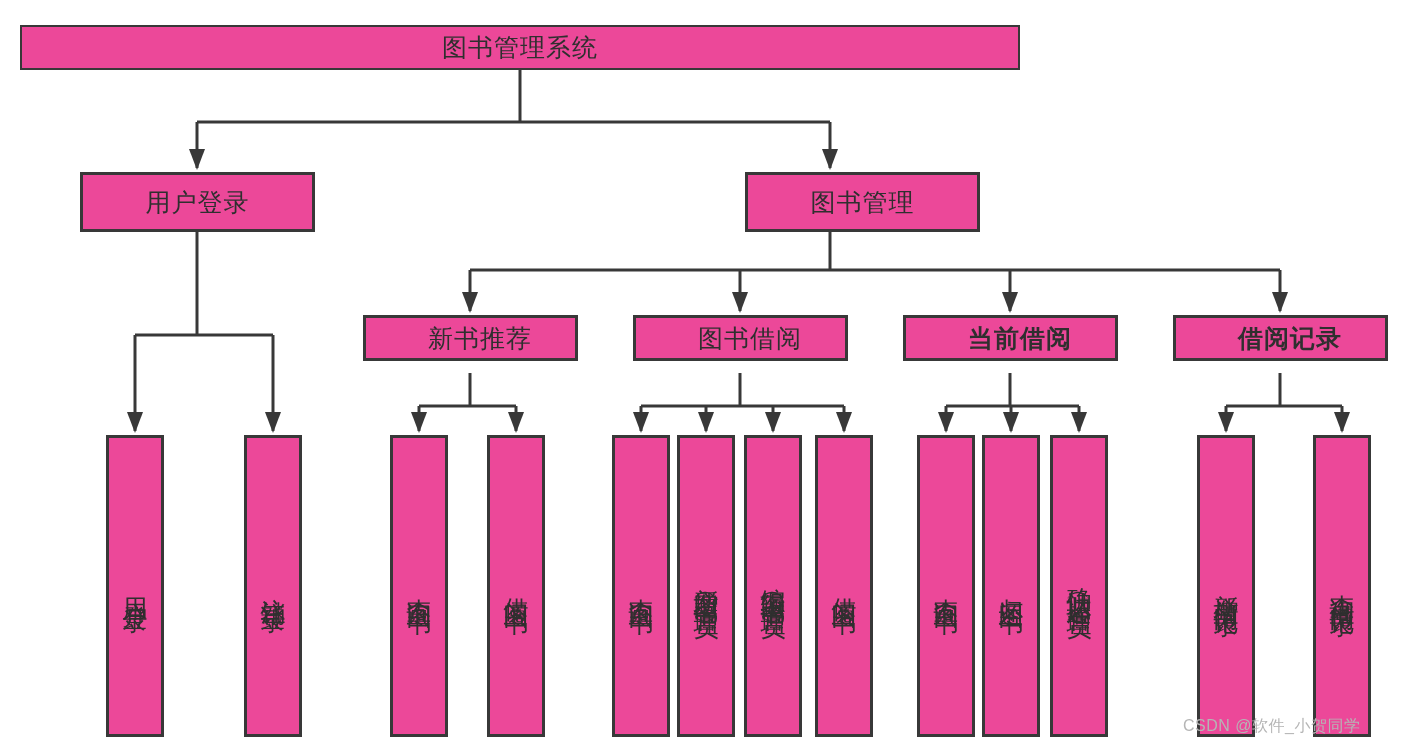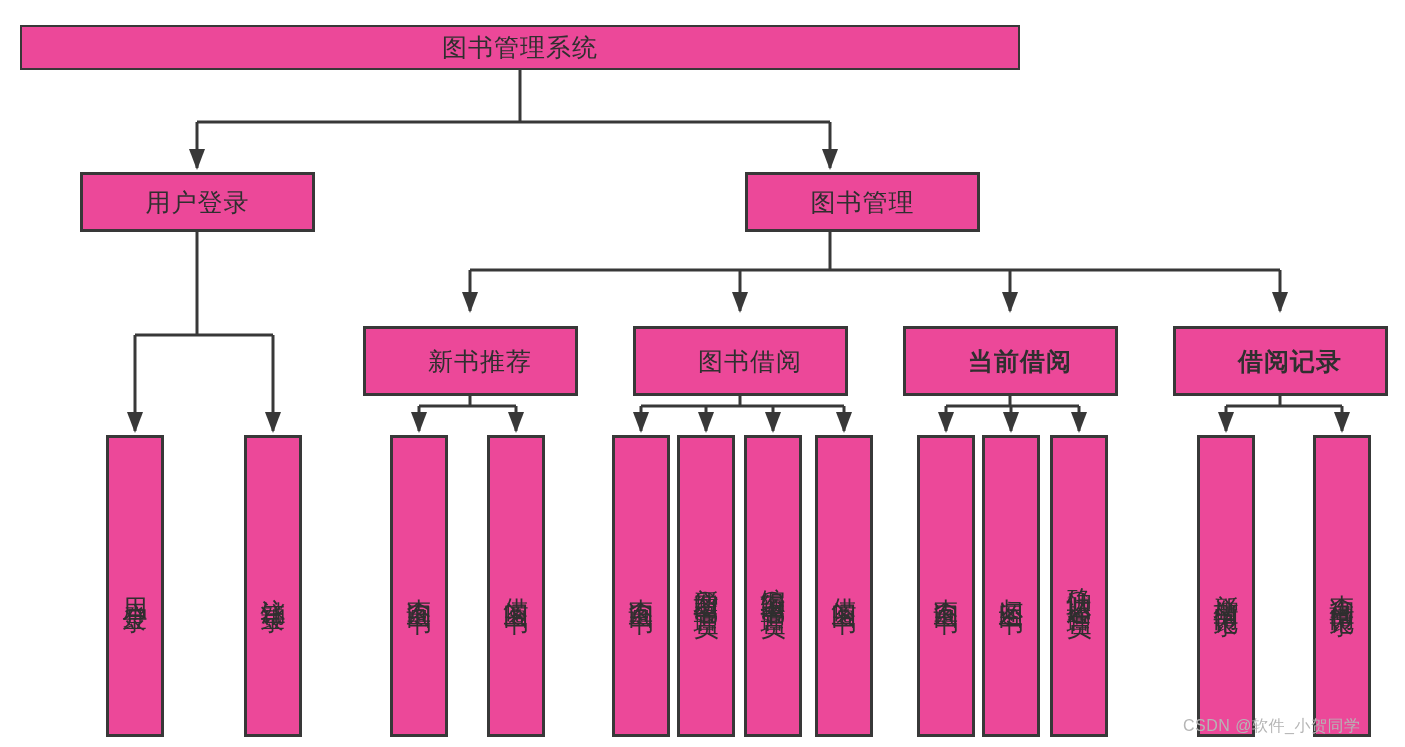--- a/index.html
+++ b/index.html
@@ -30,21 +30,21 @@
     letter-spacing:1px;
     color:var(--text);
   }
   .node.root{
     left:20px;top:25px;width:1000px;height:45px;
     border-width:2px;
   }
   .node.lvl2{top:172px;width:235px;height:60px;}
   .node.lvl2.user{left:80px;}
   .node.lvl2.mgmt{left:712px;margin-left:33px;}
-  .node.lvl3{top:326px;width:215px;height:70px;padding-left:19px;}
+  .node.lvl3{top:315px;width:215px;height:46px;padding-left:19px;}
   .node.lvl3.c1{left:363px;}
   .node.lvl3.c2{left:633px;}
   .node.lvl3.c3{left:903px;font-weight:bold;}
   .node.lvl3.c4{left:1173px;font-weight:bold;}
   .node.leaf{top:435px;width:58px;height:302px;}
   .node.leaf > span{
     writing-mode:vertical-rl;
     text-orientation:mixed;
     font-size:25px;
     letter-spacing:4px;

